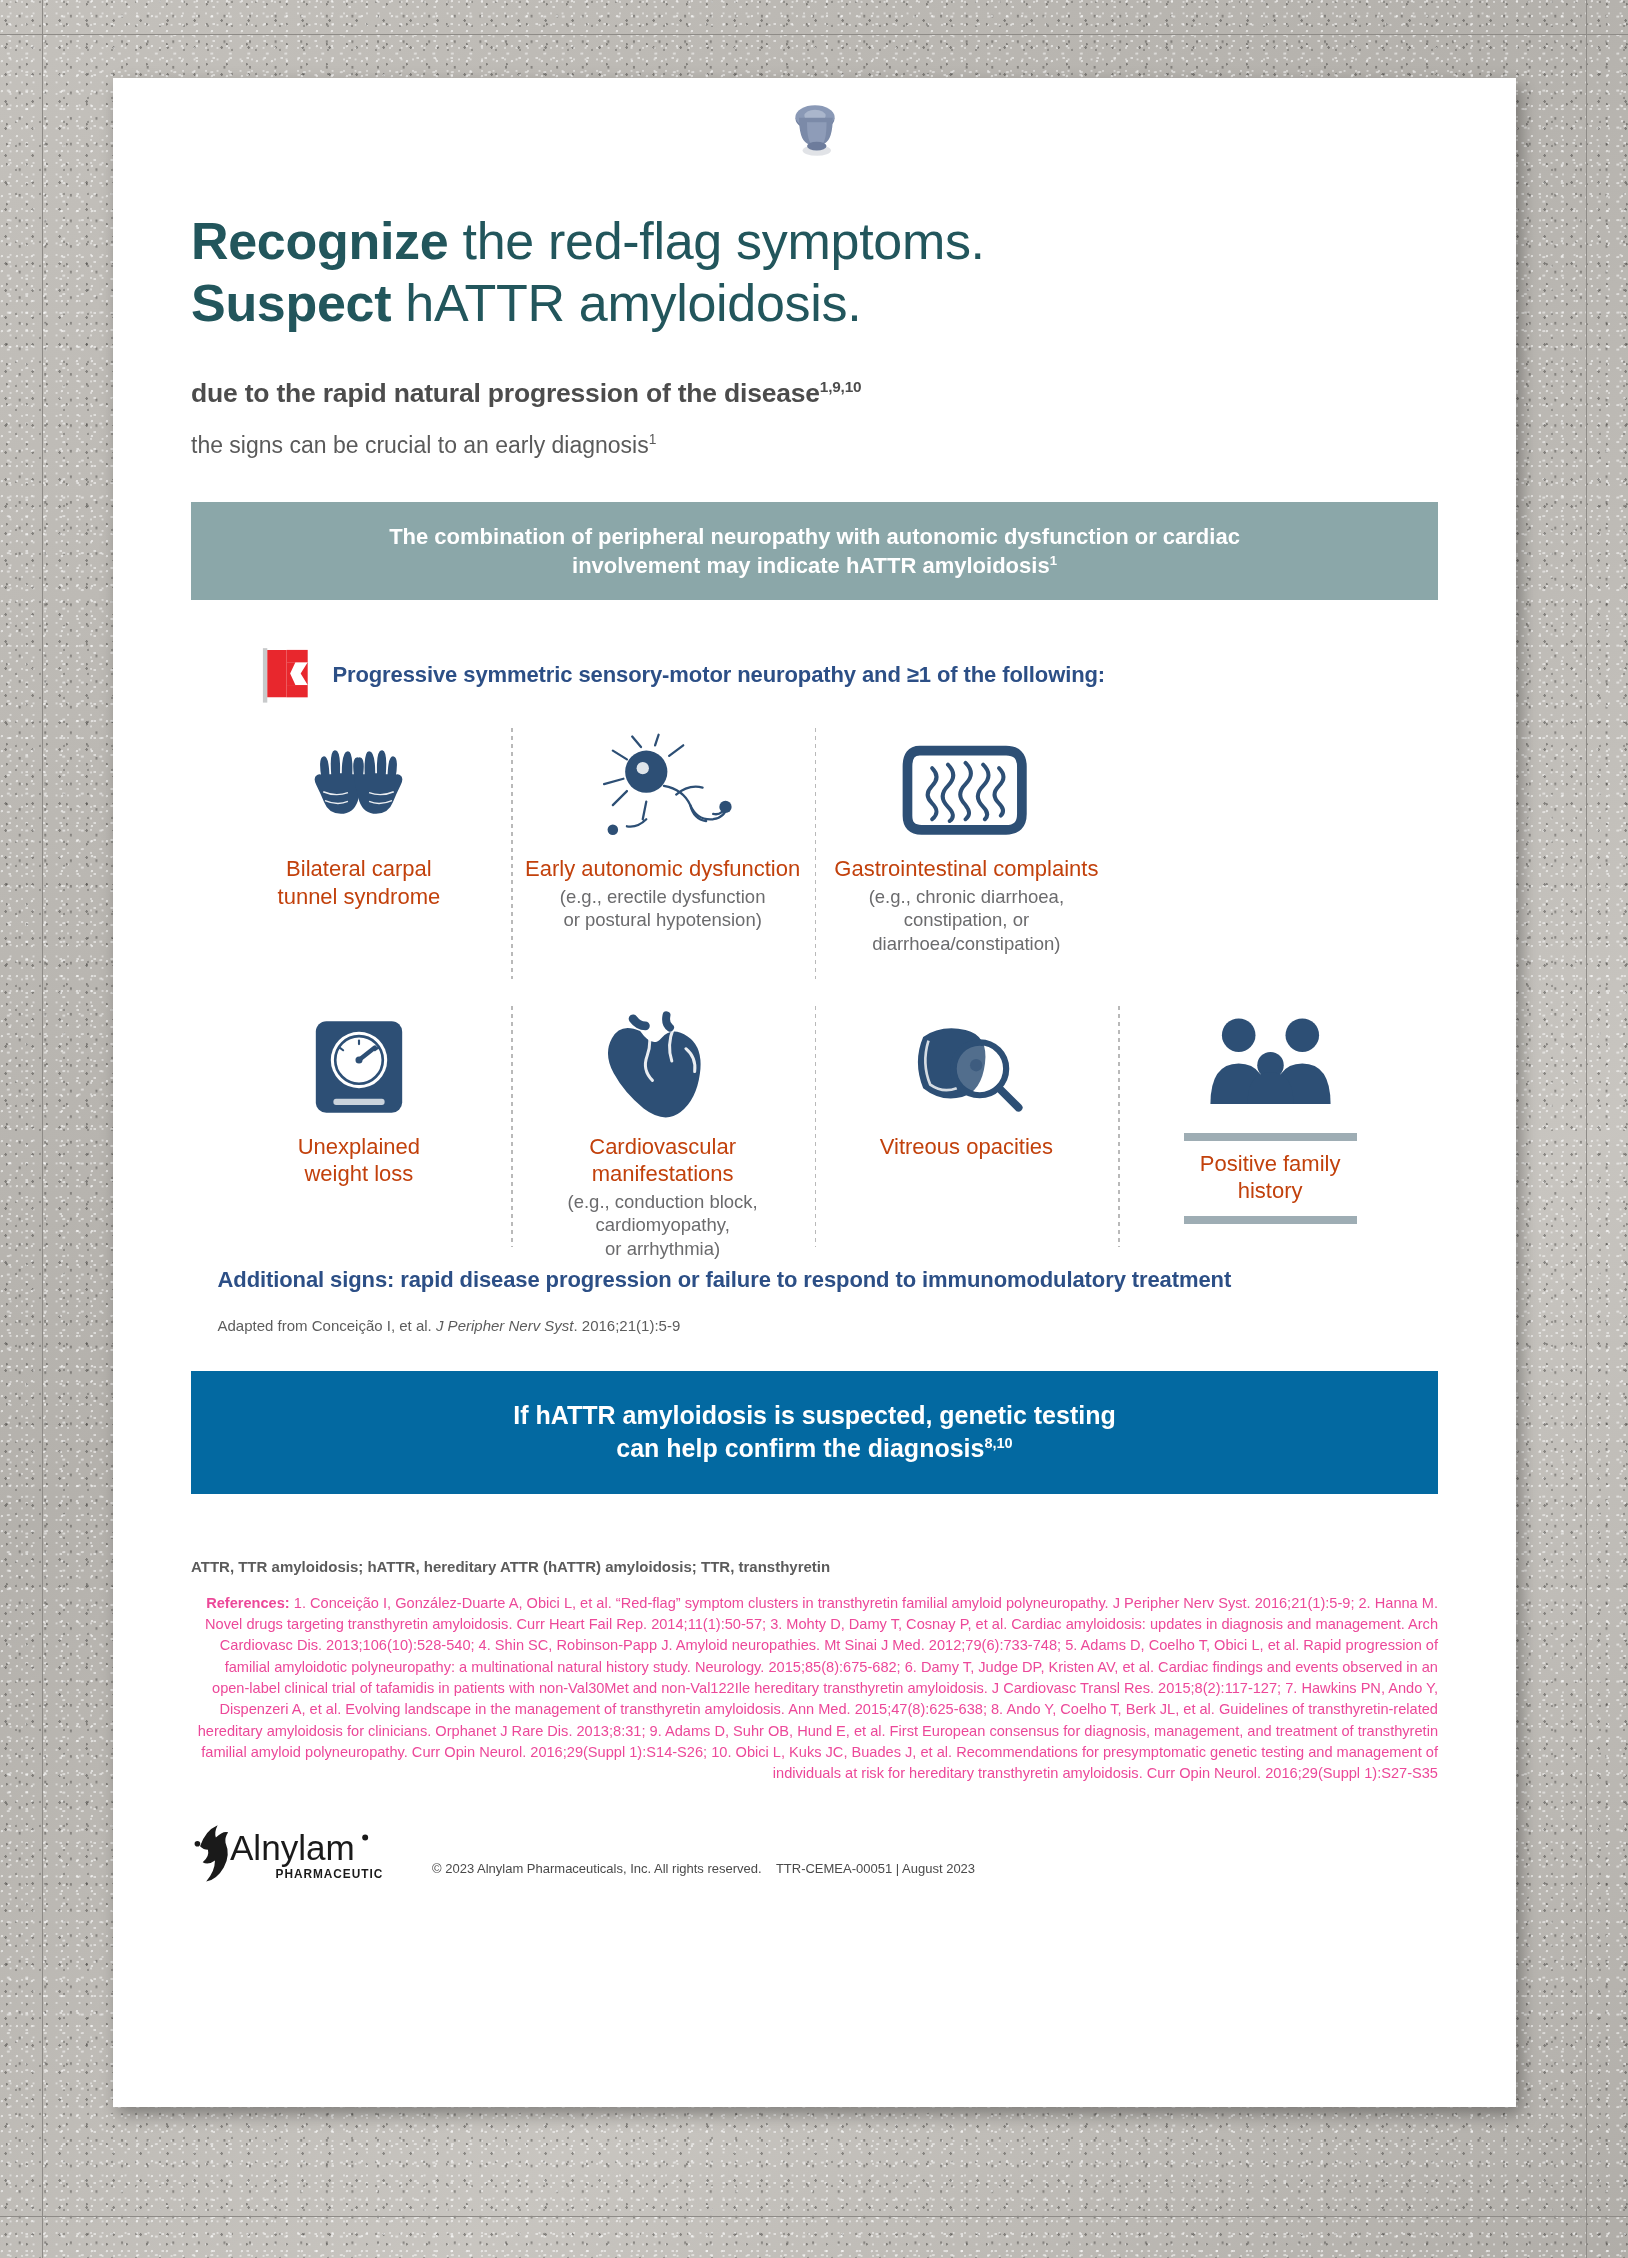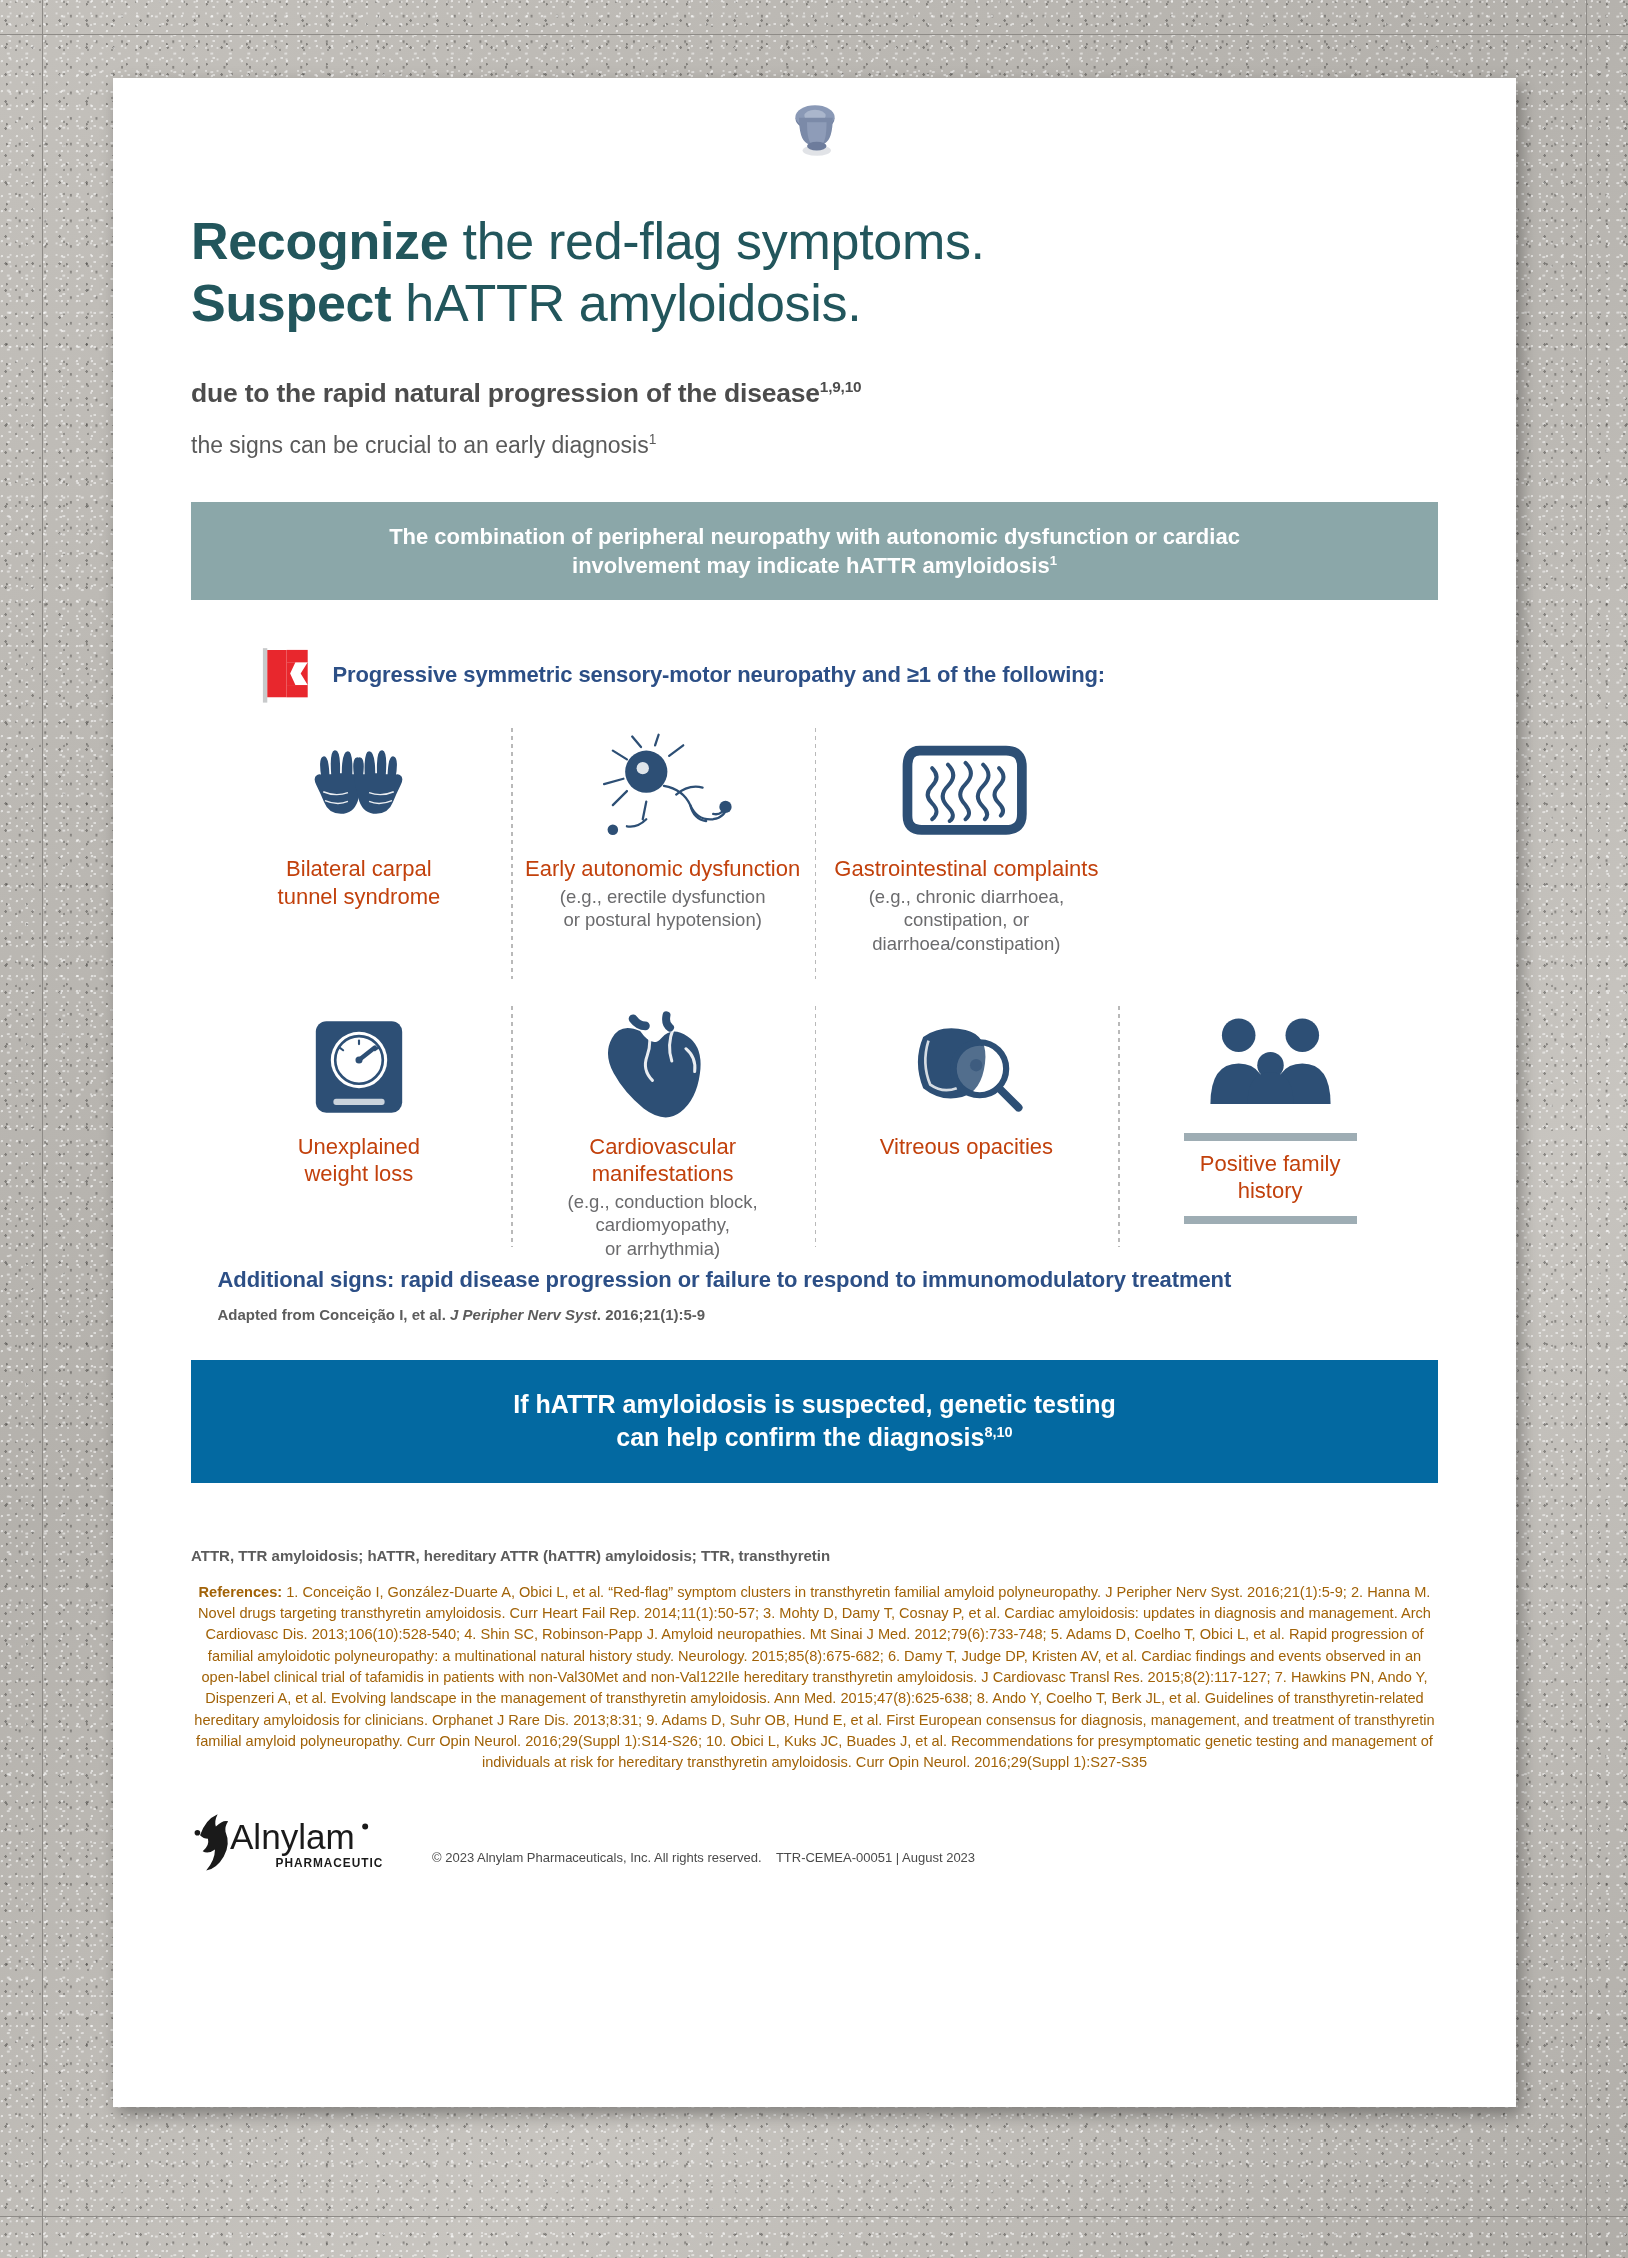--- a/index.html
+++ b/index.html
@@ -146,44 +146,44 @@
   .fh-bar.top{margin-bottom:8.8px;}
   .fh-bar.bottom{margin-top:10.6px;}
 
   
   .addl{
     margin-top:3.5px;
     margin-left:26.5px;
     color:#2c4f86;font-size:22px;font-weight:700;letter-spacing:-0.1px;
   }
   .adapted{
-    margin-top:13px;margin-left:26.5px;
-    color:#5c5c5c;font-size:15px;font-weight:700;
+    margin-top:24px;margin-left:26.5px;
+    color:#5c5c5c;font-size:15px;font-weight:400;
   }
   .adapted i{font-style:italic;}
 
   
   .navy-banner{
     margin-top:37px;
     background:#0369a1;
     color:#ffffff;
     font-size:25px;font-weight:700;text-align:center;
     line-height:1.34;padding:28px 53px;box-sizing:border-box;
   }
   .navy-banner sup{font-size:.58em;vertical-align:super;}
 
   
   .abbrev{
     margin-top:62px;
     color:#5b5b5b;font-size:15px;font-weight:700;line-height:1.4;
   }
   .refs{
     margin-top:16px;
-    color:#a16207;font-size:14.6px;font-weight:300;line-height:1.46;
-    text-align:center;
+    color:#ec4899;font-size:14.6px;font-weight:300;line-height:1.46;
+    text-align:right;
   }
   .refs b{font-weight:700;}
 
   
   .footer{
     display:flex;align-items:flex-end;
     margin-top:35px;
   }
   .logo{width:192px;height:65px;flex:0 0 auto;}
   .copyright{

